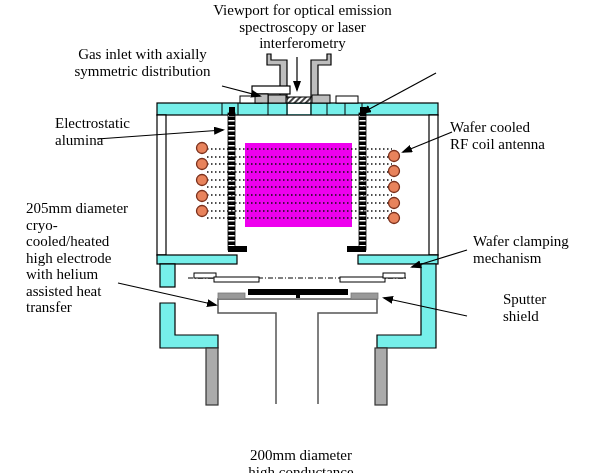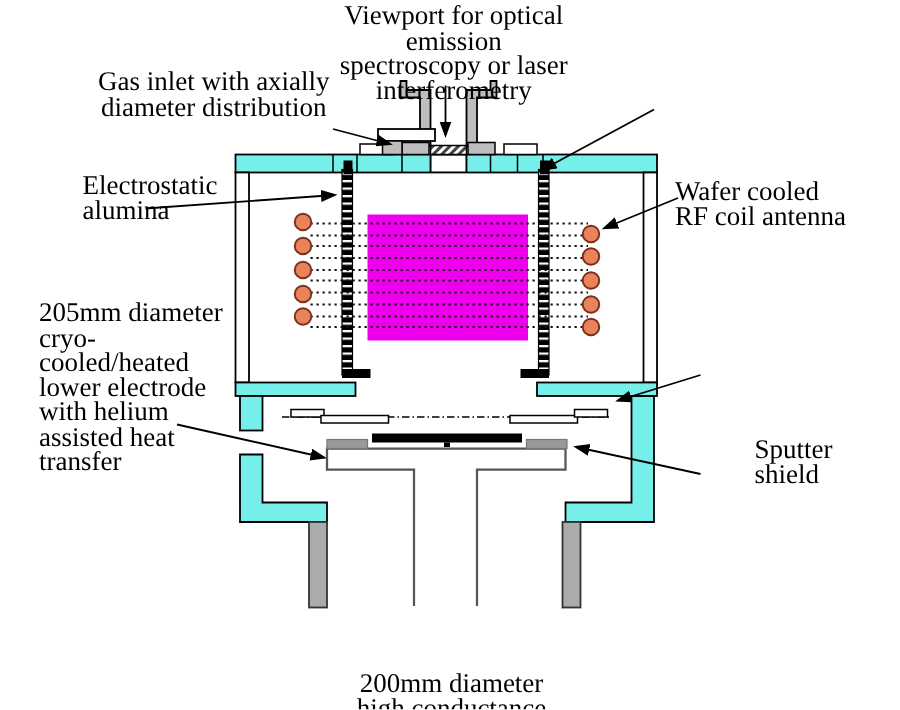--- a/index.html
+++ b/index.html
@@ -2,21 +2,21 @@
 <html style="--chamber: #76EFEA; --plasma: #EE00EE; --coil: #E8835C; --metal: #BDBDBD; --text: #000000;"><head>
 <meta charset="utf-8">
 <style>
   html,body{margin:0;padding:0;background:#fff;}
   #stage{
     position:relative;width:600px;height:473px;background:#fff;overflow:hidden;
     font-family:"Liberation Serif","DejaVu Serif",serif;color:#000;
   }
   #diagram-svg{position:absolute;left:0;top:0;width:600px;height:473px;}
   .lbl{
-    position:absolute;font-size:18px;line-height:16.5px;white-space:pre-line;
+    position:absolute;font-size:15px;line-height:16.5px;white-space:pre-line;
     color:var(--text,#000);
   }
   .lbl.center{text-align:center;}
 </style>
 </head>
 <body>
 
 <div id="stage">
 
   <svg id="diagram-svg" viewBox="0 0 600 473" xmlns="http://www.w3.org/2000/svg">
@@ -132,30 +132,32 @@
       <line x1="118" y1="283" x2="216" y2="305" marker-end="url(#ah)"></line>
       <line x1="467" y1="250" x2="412" y2="267" marker-end="url(#ah)"></line>
       <line x1="467" y1="316" x2="384" y2="298" marker-end="url(#ah)"></line>
     </g>
   </svg>
 
   <div class="lbl center" style="left:205px;top:2px;width:195px;">Viewport for optical emission
 spectroscopy or laser
 interferometry</div>
   <div class="lbl center" style="left:65px;top:46px;width:155px;">Gas inlet with axially
-diameter distribution</div>
+symmetric distribution</div>
   <div class="lbl" style="left:55px;top:115px;">Electrostatic
 alumina</div>
   <div class="lbl" style="left:450px;top:119px;">Wafer cooled
 RF coil antenna</div>
   <div class="lbl" style="left:26px;top:200px;">205mm diameter
 cryo-
 cooled/heated
-lower electrode
+high electrode
 with helium
 assisted heat
 transfer</div>
+  <div class="lbl" style="left:473px;top:233px;">Wafer clamping
+mechanism</div>
   <div class="lbl" style="left:475px;top:291px;margin-left:28px;">Sputter
 shield</div>
   <div class="lbl center" style="left:235px;top:411px;width:132px;margin-top:36px;">200mm diameter
 high conductance
 pumping port</div>
 </div>
 
 </body></html>

